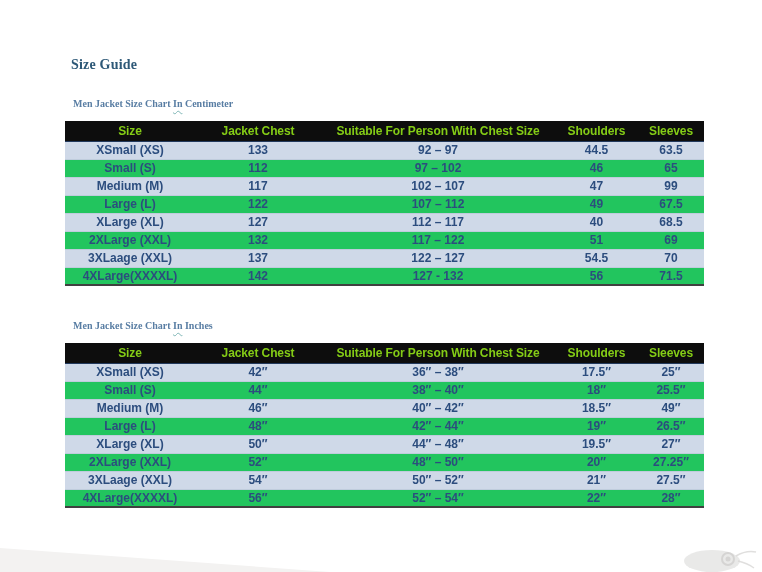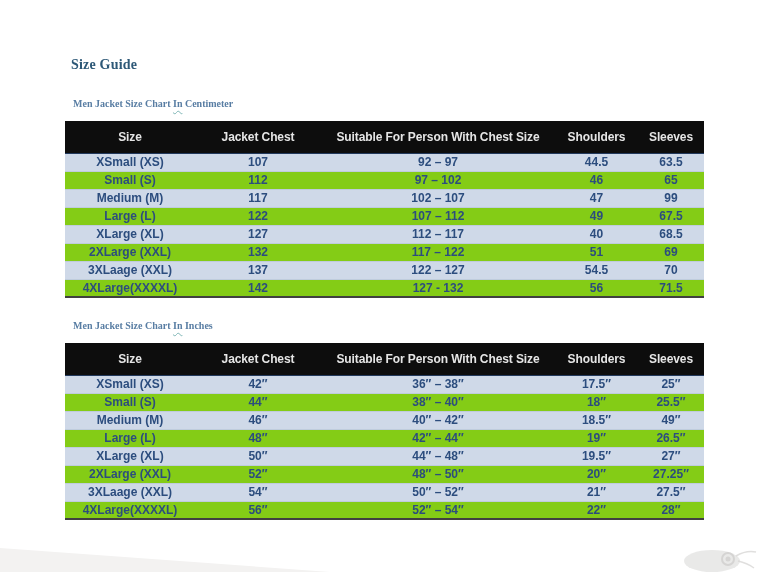--- a/index.html
+++ b/index.html
@@ -38,28 +38,28 @@
     font-size:12px; font-weight:600;
     color:var(--text-navy);
   }
   .size-table.first  { top:121px; }
   .size-table.second { top:343px; }
   .size-table thead tr {
     background:var(--header-bg);
     border-bottom:1px solid var(--header-underline);
   }
   .size-table th {
-    color:#e5e5e5; font-weight:700; font-size:12px;
-    height:32px; text-align:center; letter-spacing:-0.1px;
+    color:#84cc16; font-weight:700; font-size:12px;
+    height:20px; text-align:center; letter-spacing:-0.1px;
   }
   .size-table td {
     height:18px; text-align:center; font-weight:600;
   }
   .size-table td.size-col { font-weight:700;margin-top:28px; }
-  .size-table tbody tr { border-bottom:1px solid var(--row-border); background:#84cc16; }
+  .size-table tbody tr { border-bottom:1px solid var(--row-border); background:#22c55e; }
   .size-table tbody tr.alt { background:var(--row-alt); }
   .size-table tbody tr:last-child { border-bottom:2px solid var(--table-bottom); }
   .corner-fold {
     position:absolute; left:0; top:548px; width:330px; height:24px;
     background:var(--fold-gray);
     clip-path:polygon(0 0, 100% 100%, 0 100%);
   }
   .corner-swirl {
     position:absolute; right:2px; bottom:0; width:100px; height:38px;
   }
@@ -86,21 +86,21 @@
         <th>Size</th>
         <th>Jacket Chest</th>
         <th>Suitable For Person With Chest Size</th>
         <th>Shoulders</th>
         <th>Sleeves</th>
       </tr>
   </thead>
   <tbody>
       <tr class="alt">
         <td class="size-col">XSmall (XS)</td>
-        <td>107</td>
+        <td>133</td>
         <td>92 – 97</td>
         <td>44.5</td>
         <td>63.5</td>
       </tr>
       <tr>
         <td class="size-col">Small (S)</td>
         <td>112</td>
         <td>97 – 102</td>
         <td>46</td>
         <td>65</td>

